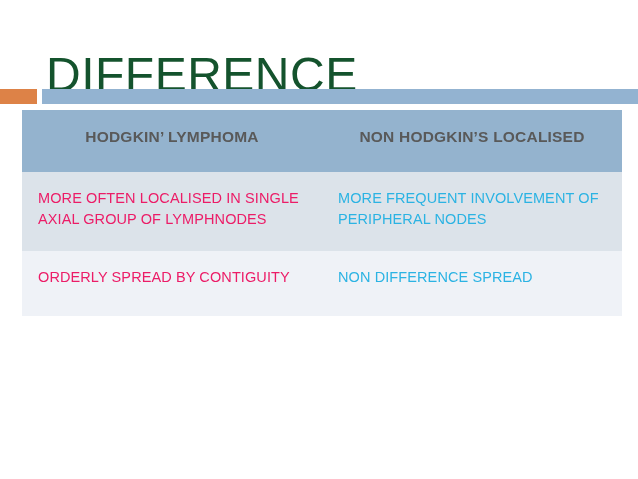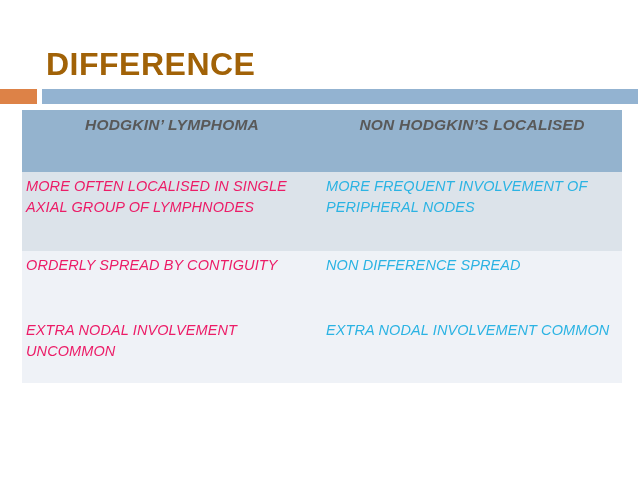--- a/index.html
+++ b/index.html
@@ -13,25 +13,25 @@
     font-family: "Liberation Sans", sans-serif;
     overflow: hidden;
     position: relative;
   }
 
   
   #slide-title {
     position: absolute;
     left: 46px;
     top: 17px;
-    font-size: 32px;
+    font-size: 48px;
     line-height: 52px;
     letter-spacing: 0.5px;
-    color: #a16207;
-    font-weight: 700;
+    color: #14532d;
+    font-weight: 400;
     white-space: nowrap;
   }
 
   
   #title-rule {
     position: absolute;
     left: 0;
     top: 89px;
     width: 638px;
     height: 15px;
@@ -61,23 +61,22 @@
     width: 600px;
     border-collapse: collapse;
     table-layout: fixed;
   }
   #comparison-table col.col-left  { width: 300px; }
   #comparison-table col.col-right { width: 300px; }
 
   #comparison-table th,
   #comparison-table td {
     vertical-align: top;
-    padding: 4px;
+    padding: 16px;
     border: 0;
-    font-style: italic;
   }
 
   .hdr-cell {
     background: #94B3CE;
     text-align: center;
     height: 62px;
     box-sizing: border-box;
     padding: 9px 8px 0 8px;
     border-right: 2px solid #ffffff;
   }
@@ -155,25 +154,17 @@
       <tr class="row-shade-b row-h-2">
         <td class="body-cell">
           <span class="cell-text text-left-col">ORDERLY SPREAD BY CONTIGUITY</span>
         </td>
         <td class="body-cell">
           <span class="cell-text text-right-col">NON DIFFERENCE SPREAD</span>
         </td>
       </tr>
 
 
-      <tr class="row-shade-b row-h-4">
-        <td class="body-cell">
-          <span class="cell-text text-left-col">EXTRA NODAL INVOLVEMENT UNCOMMON</span>
-        </td>
-        <td class="body-cell">
-          <span class="cell-text text-right-col">EXTRA NODAL INVOLVEMENT COMMON</span>
-        </td>
-      </tr>
 
     </tbody>
   </table>
 
 </div>
 
 </body></html>

